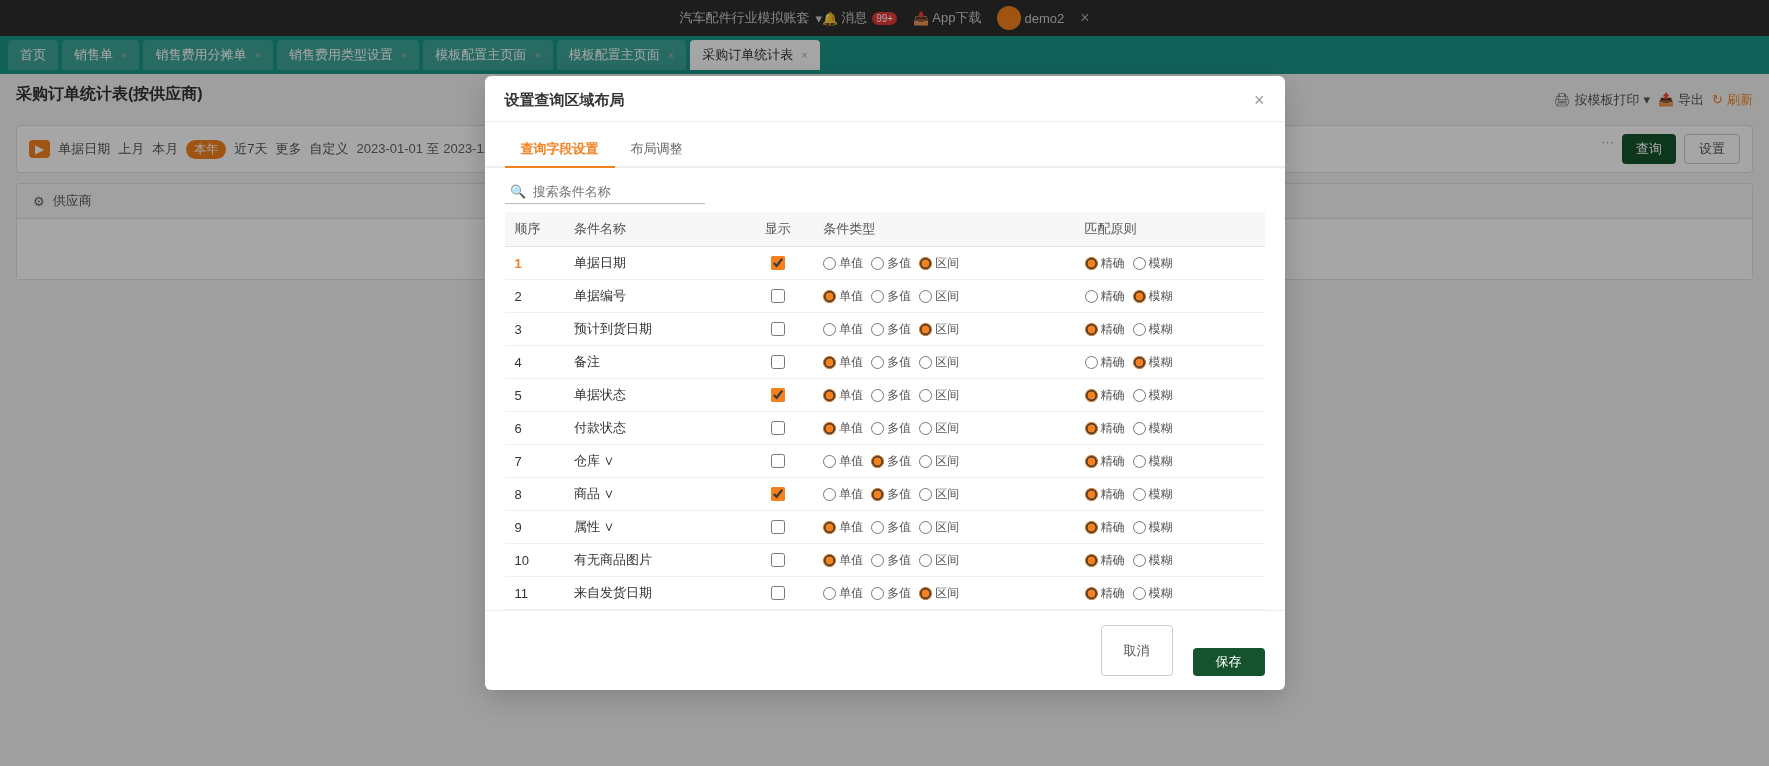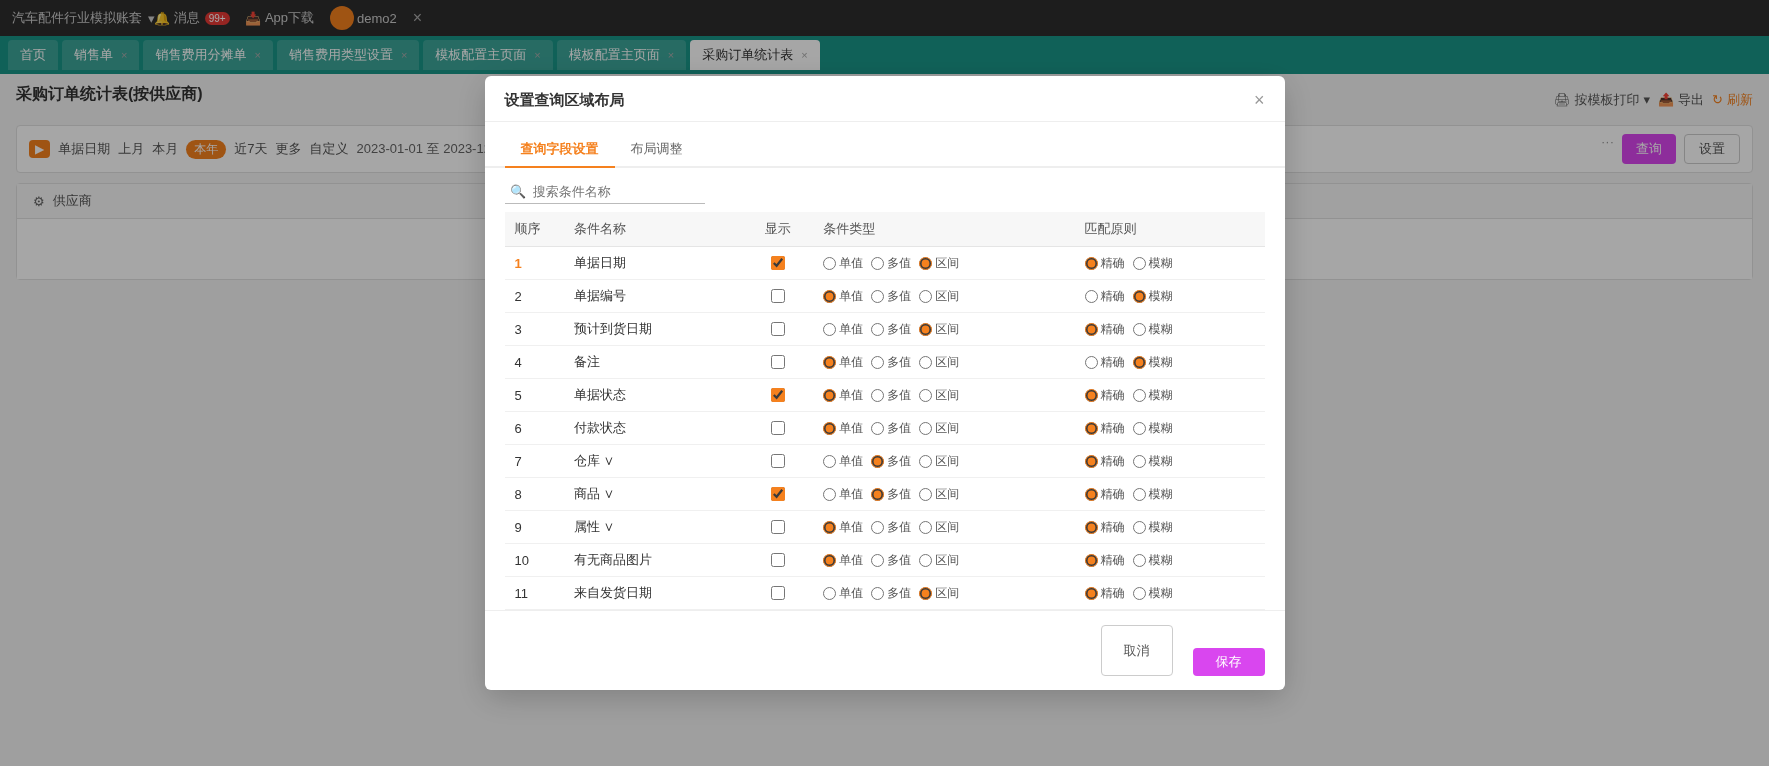--- a/index.html
+++ b/index.html
@@ -4,21 +4,21 @@
   <style>
     * { box-sizing: border-box; margin: 0; padding: 0; }
     body { font-family: 'Microsoft YaHei', sans-serif; font-size: 13px; background: #f0f0f0; }
 
     
     .top-bar {
       background: #2d2d2d;
       height: 36px;
       display: flex;
       align-items: center;
-      justify-content: flex-start;
+      justify-content: center;
       padding: 0 12px;
       color: #ccc;
     }
     .top-bar-left { font-size: 13px; display: flex; align-items: center; gap: 6px; }
     .top-bar-right { display: flex; align-items: center; gap: 16px; font-size: 13px; }
     .badge-red {
       background: #e53935; color: #fff; border-radius: 10px;
       font-size: 10px; padding: 1px 4px; margin-left: 2px;
     }
     .close-x { color: #aaa; cursor: pointer; font-size: 16px; }
@@ -47,21 +47,21 @@
 
     
     .page-bg {
       background: #f5f5f5;
       min-height: 730px;
       position: relative;
       padding: 10px 16px;
     }
     .page-title { font-size: 16px; font-weight: bold; color: #333; margin-bottom: 10px; }
     .btn-orange {
-      background: #d946ef; color: #fff; border: none; border-radius: 4px;
+      background: #14532d; color: #fff; border: none; border-radius: 4px;
       padding: 5px 14px; cursor: pointer; font-size: 13px;
     }
     .btn-outline {
       background: #fff; color: #555; border: 1px solid #ccc; border-radius: 4px;
       padding: 5px 14px; cursor: pointer; font-size: 13px;
     }
     .filter-tag {
       background: #f5811e; color: #fff; border-radius: 10px;
       padding: 1px 8px; font-size: 12px; cursor: pointer;
     }

